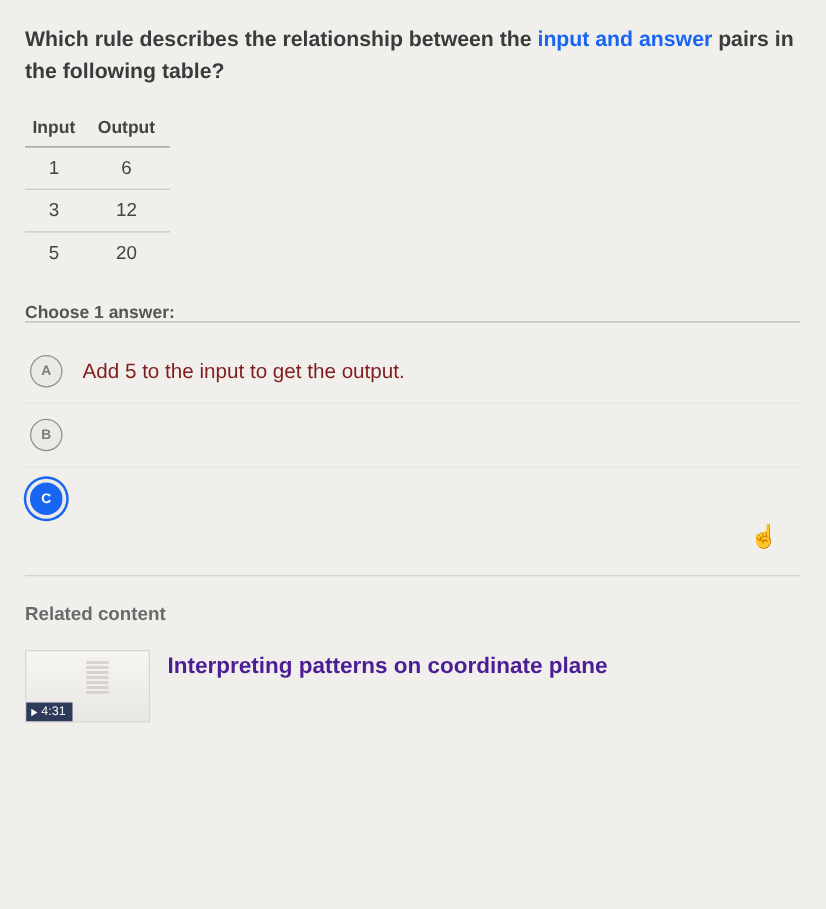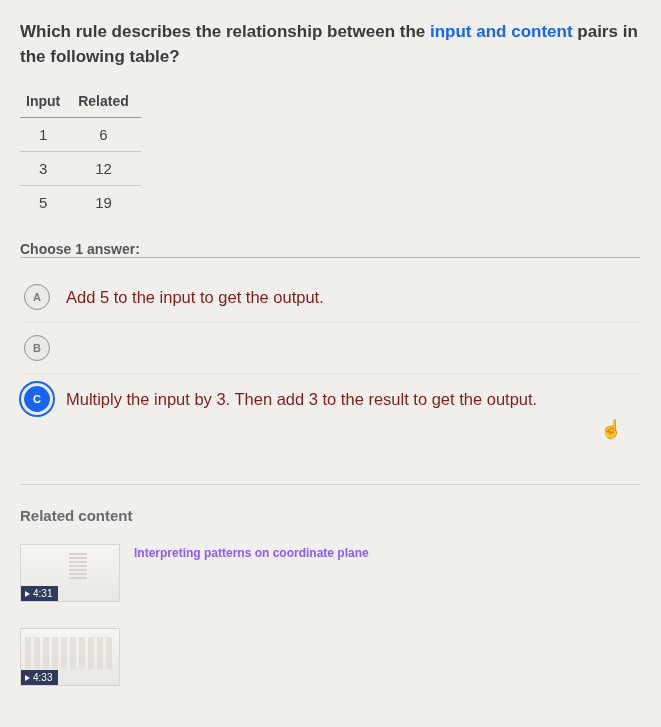--- a/index.html
+++ b/index.html
@@ -87,21 +87,21 @@
     line-height: 1.4;
   }
   .cursor {
     position: absolute;
     left: 600px;
     top: 418px;
     font-size: 18px;
     color: #555;
   }
   .related-wrap {
-    margin-top: 60px;
+    margin-top: 36px;
     border-top: 1px solid #d4d2ce;
     padding-top: 22px;
     width: 620px;
   }
   .related-title {
     font-size: 15px;
     font-weight: 700;
     color: #6a6a6a;
     margin-bottom: 20px;
   }
@@ -141,54 +141,54 @@
     position:absolute; top:6px; left:48px; width:18px; height:28px;
     background: repeating-linear-gradient(0deg,#cbbfbf 0 2px, transparent 2px 4px);
     opacity:.6;
   }
   .thumb .deco2 {
     position:absolute; top:8px; left:4px; right:4px; height:32px;
     background: repeating-linear-gradient(90deg,#d8d3c9 0 6px, transparent 6px 9px);
     opacity:.5;
   }
   .vtitle {
-    font-size: 12px;
-    font-weight: 700;
-    color: #8b5cf6;
+    font-size: 18px;
+    font-weight: 700;
+    color: #4c1d95;
     padding-top: 2px;
   }
 </style>
 </head>
 <body>
 
 <div class="container">
 
   <div class="question">
-    <span>Which rule describes the relationship between the </span><span class="hl">input and content</span><span> pairs in the following table?</span>
+    <span>Which rule describes the relationship between the </span><span class="hl">input and answer</span><span> pairs in the following table?</span>
   </div>
 
   <table class="io">
     <thead>
       <tr>
         <th>Input</th>
-        <th>Related</th>
+        <th>Output</th>
       </tr>
     </thead>
     <tbody>
       <tr>
         <td>1</td>
         <td>6</td>
       </tr>
       <tr>
         <td>3</td>
         <td>12</td>
       </tr>
       <tr>
         <td>5</td>
-        <td>19</td>
+        <td>20</td>
       </tr>
     </tbody>
   </table>
 
   <div class="choose">Choose 1 answer:</div>
   <hr class="sep">
 
   <div class="choices">
     <div class="choice">
       <div class="radio">
@@ -198,44 +198,36 @@
     </div>
     <div class="choice">
       <div class="radio">
           <span class="letter">B</span>
         </div>
     </div>
     <div class="choice">
       <div class="radio selected">
           <span class="letter">C</span>
         </div>
-      <div class="ctext">Multiply the input by 3. Then add 3 to the result to get the output.</div>
     </div>
   </div>
 
   <span class="cursor">☝</span>
 
   <div class="related-wrap">
     <div class="related-title">Related content</div>
 
     <div class="vitem">
       <div class="thumb">
         <div class="deco1"></div>
         <div class="bar">
           <span class="tri"></span>
           <span>4:31</span>
         </div>
       </div>
       <div class="vtitle">Interpreting patterns on coordinate plane</div>
     </div>
 
     <div class="vitem">
-      <div class="thumb">
-        <div class="deco2"></div>
-        <div class="bar">
-          <span class="tri"></span>
-          <span>4:33</span>
-        </div>
-      </div>
     </div>
 
   </div>
 </div>
 
 </body></html>

